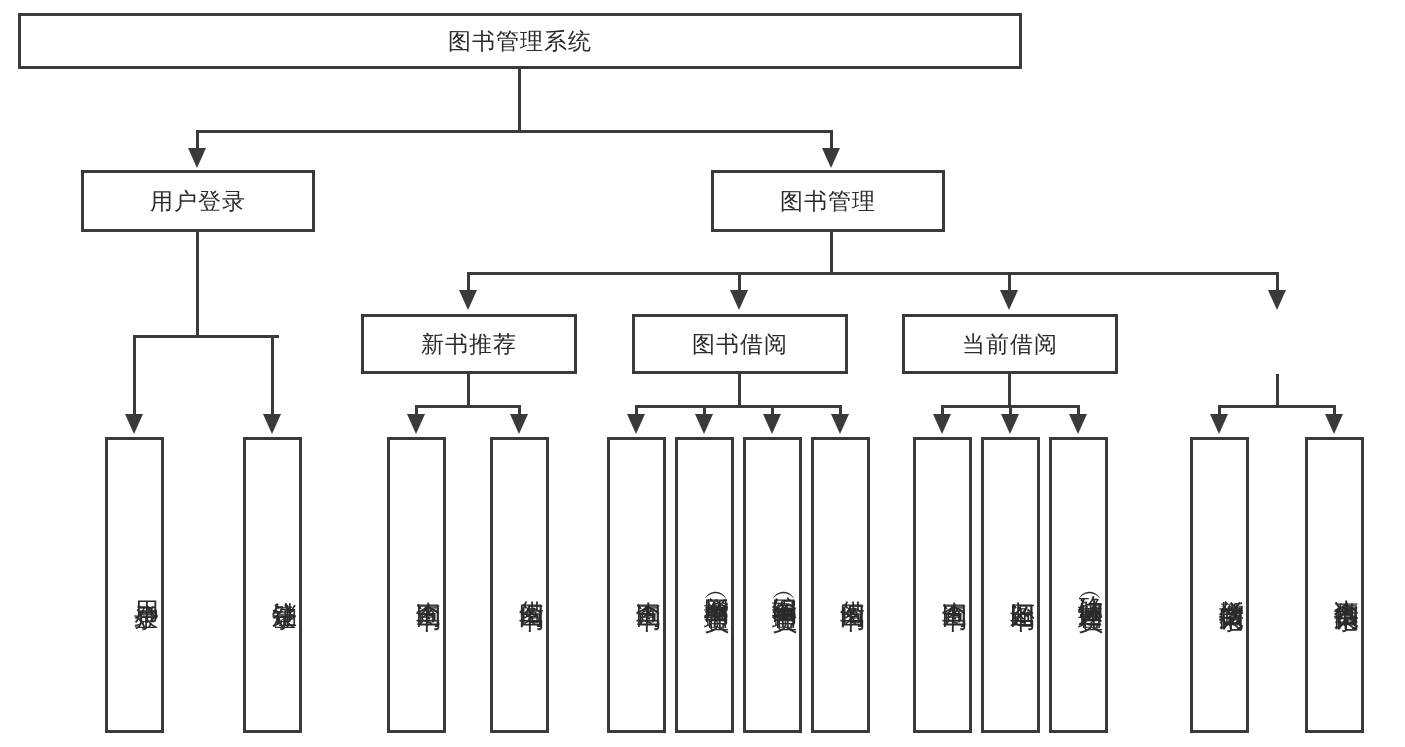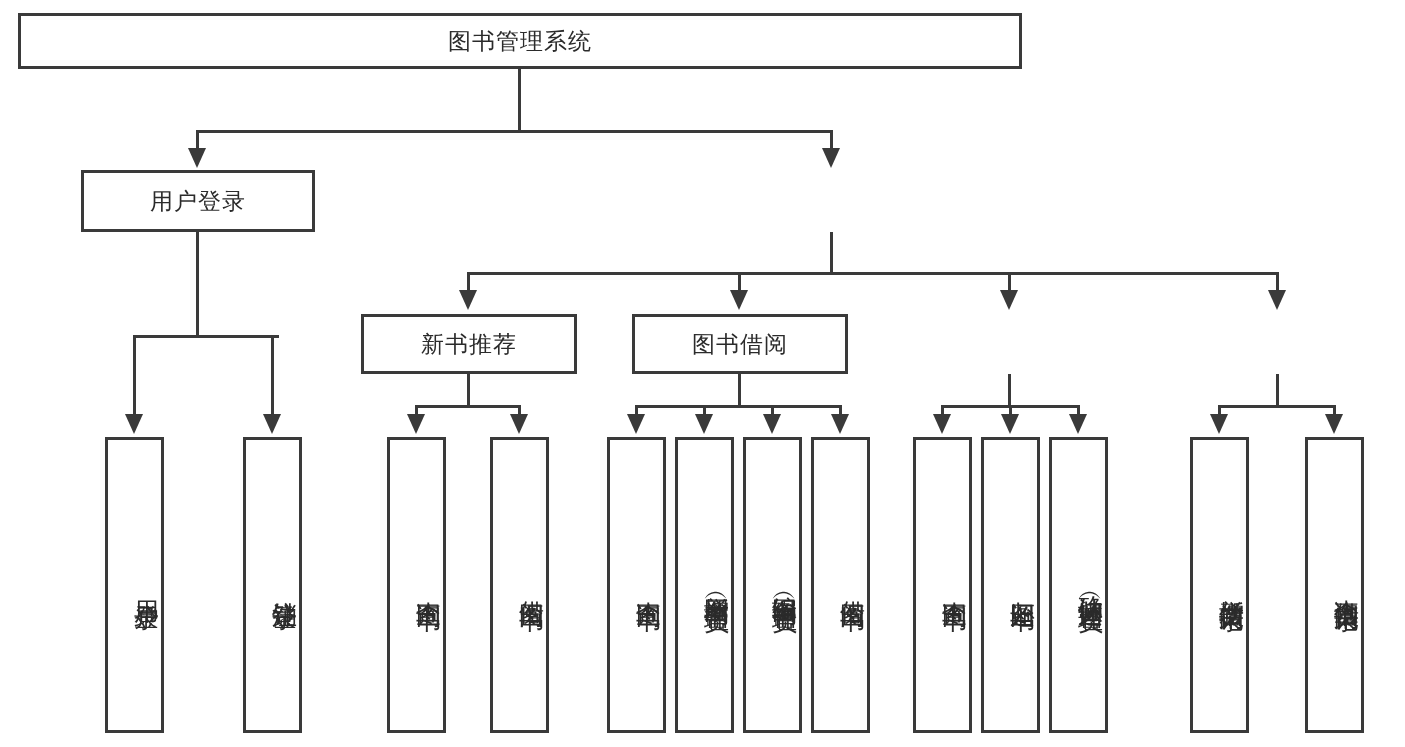--- a/index.html
+++ b/index.html
@@ -87,20 +87,23 @@
   <div class="edge h" style="left:196px; top:130px; width:637px; height:3px;"></div>
 
   <div class="edge v" style="left:196px; top:130px; width:3px; height:22px;"></div>
   <div class="arrow" style="left:188px; top:148px;"></div>
   <div class="edge v" style="left:830px; top:130px; width:3px; height:22px;"></div>
   <div class="arrow" style="left:822px; top:148px;"></div>
 
   <div class="node horiz" style="left:81px; top:170px; width:234px; height:62px;">
     <span>用户登录</span>
   </div>
+  <div class="node horiz" style="left:711px; top:170px; width:234px; height:62px;">
+    <span>图书管理</span>
+  </div>
 
   <div class="edge v" style="left:196px; top:232px; width:3px; height:106px;"></div>
   <div class="edge h" style="left:133px; top:335px; width:146px; height:3px;"></div>
   <div class="edge v" style="left:133px; top:335px; width:3px; height:82px;"></div>
   <div class="arrow" style="left:125px; top:414px;"></div>
   <div class="edge v" style="left:271px; top:335px; width:3px; height:82px;"></div>
   <div class="arrow" style="left:263px; top:414px;"></div>
 
   <div class="edge v" style="left:830px; top:232px; width:3px; height:42px;"></div>
   <div class="edge h" style="left:467px; top:272px; width:812px; height:3px;"></div>
@@ -112,20 +115,23 @@
   <div class="arrow" style="left:1000px; top:290px;"></div>
   <div class="edge v" style="left:1276px; top:272px; width:3px; height:22px;"></div>
   <div class="arrow" style="left:1268px; top:290px;"></div>
 
   <div class="node horiz" style="left:632px; top:314px; width:216px; height:60px;">
     <span>图书借阅</span>
   </div>
   <div class="node horiz" style="left:361px; top:314px; width:216px; height:60px;">
     <span>新书推荐</span>
   </div>
+  <div class="node horiz" style="left:902px; top:314px; width:216px; height:60px;">
+    <span>当前借阅</span>
+  </div>
 
   <div class="edge v" style="left:467px; top:374px; width:3px; height:34px;"></div>
   <div class="edge h" style="left:415px; top:405px; width:106px; height:3px;"></div>
   <div class="edge v" style="left:415px; top:405px; width:3px; height:12px;"></div>
   <div class="arrow" style="left:407px; top:414px;"></div>
   <div class="edge v" style="left:518px; top:405px; width:3px; height:12px;"></div>
   <div class="arrow" style="left:510px; top:414px;"></div>
 
   <div class="edge v" style="left:738px; top:374px; width:3px; height:34px;"></div>
   <div class="edge h" style="left:635px; top:405px; width:206px; height:3px;"></div>

